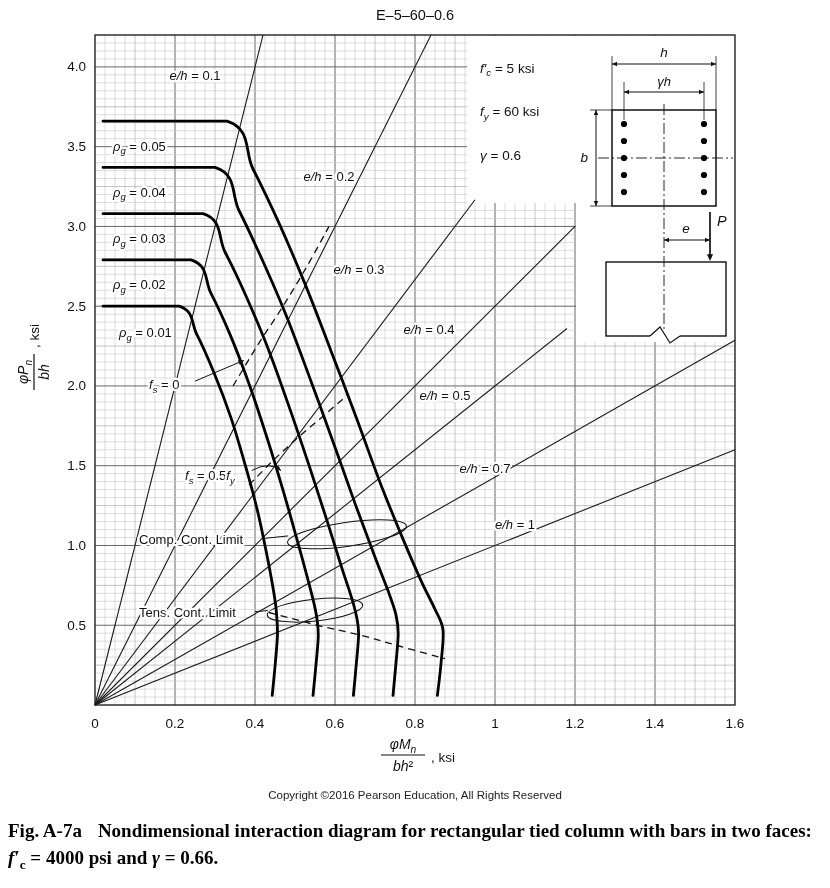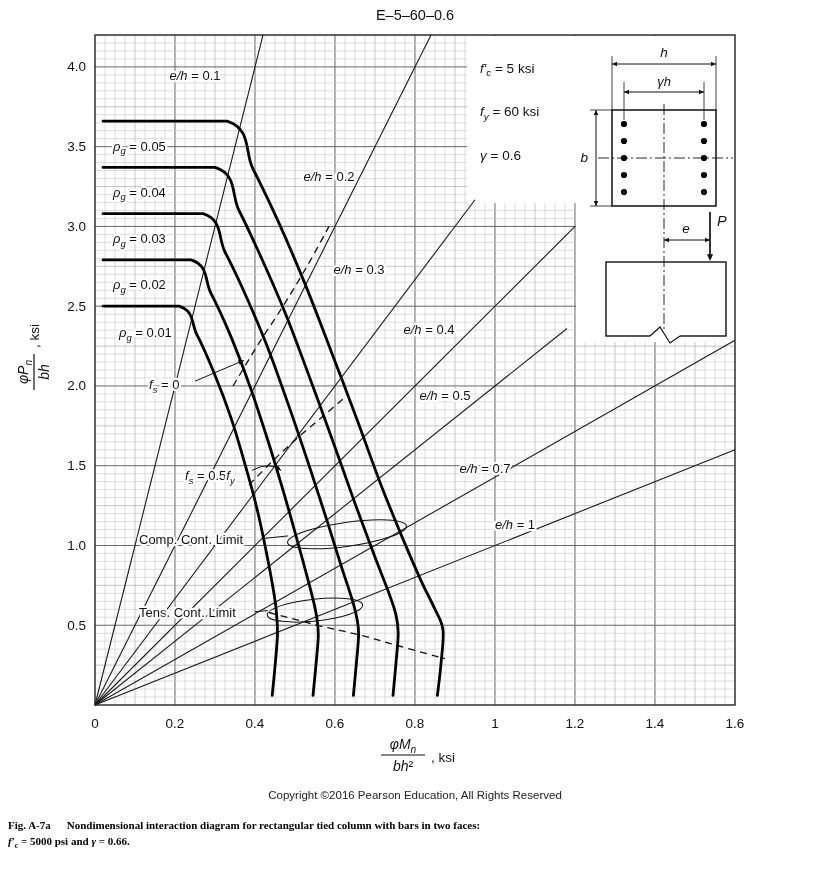--- a/index.html
+++ b/index.html
@@ -1,18 +1,18 @@
 <!DOCTYPE html>
 <html><head>
 <meta charset="utf-8">
 <style>
   html,body{margin:0;padding:0;background:#ffffff;width:830px;}
   body{font-family:"Liberation Sans", sans-serif;color:#111;}
   svg{display:block;}
-  .caption{font-family:"Liberation Serif", serif;font-weight:bold;font-size:11px;
+  .caption{font-family:"Liberation Serif", serif;font-weight:bold;font-size:19px;
            line-height:1.42;margin:6px 10px 0 8px;color:#000;}
   .cap-fig{margin-right:16px;}
   .cap-frm i{font-style:italic;}
   .cap-frm sub{font-size:70%;}
 </style>
 </head>
 <body>
 
 <div>
   <svg id="chart" width="830" height="812" viewBox="0 0 830 812" xmlns="http://www.w3.org/2000/svg">
@@ -297,15 +297,15 @@
         <path d="M710,261 L706.9417966020533,254.15183294765768 L713.0582033979467,254.15183294765768 Z" fill="#111"></path>
         <text x="717" y="226" font-size="14.5" text-anchor="start" fill="#111"><tspan font-style="italic">P</tspan></text>
         <rect x="606" y="262" width="120" height="74" fill="none" stroke="#111" stroke-width="1.4"></rect>
         <rect x="650" y="330" width="30" height="12" fill="#fff" stroke="none"></rect>
         <path d="M650,336 L660,327 L670,343 L680,336" fill="none" stroke="#111" stroke-width="1.2"></path>
       </g>
     </svg>
 
   <div class="caption">
     <span class="cap-fig">Fig. A-7a</span><span>Nondimensional interaction diagram for rectangular tied column with bars in two faces:</span><br>
-    <span class="cap-frm"><i>f′</i><sub>c</sub><span> = 5000 psi and </span><i>γ</i><span> = 0.66.</span></span>
+    <span class="cap-frm"><i>f′</i><sub>c</sub><span> = 4000 psi and </span><i>γ</i><span> = 0.66.</span></span>
   </div>
 </div>
 
 </body></html>

